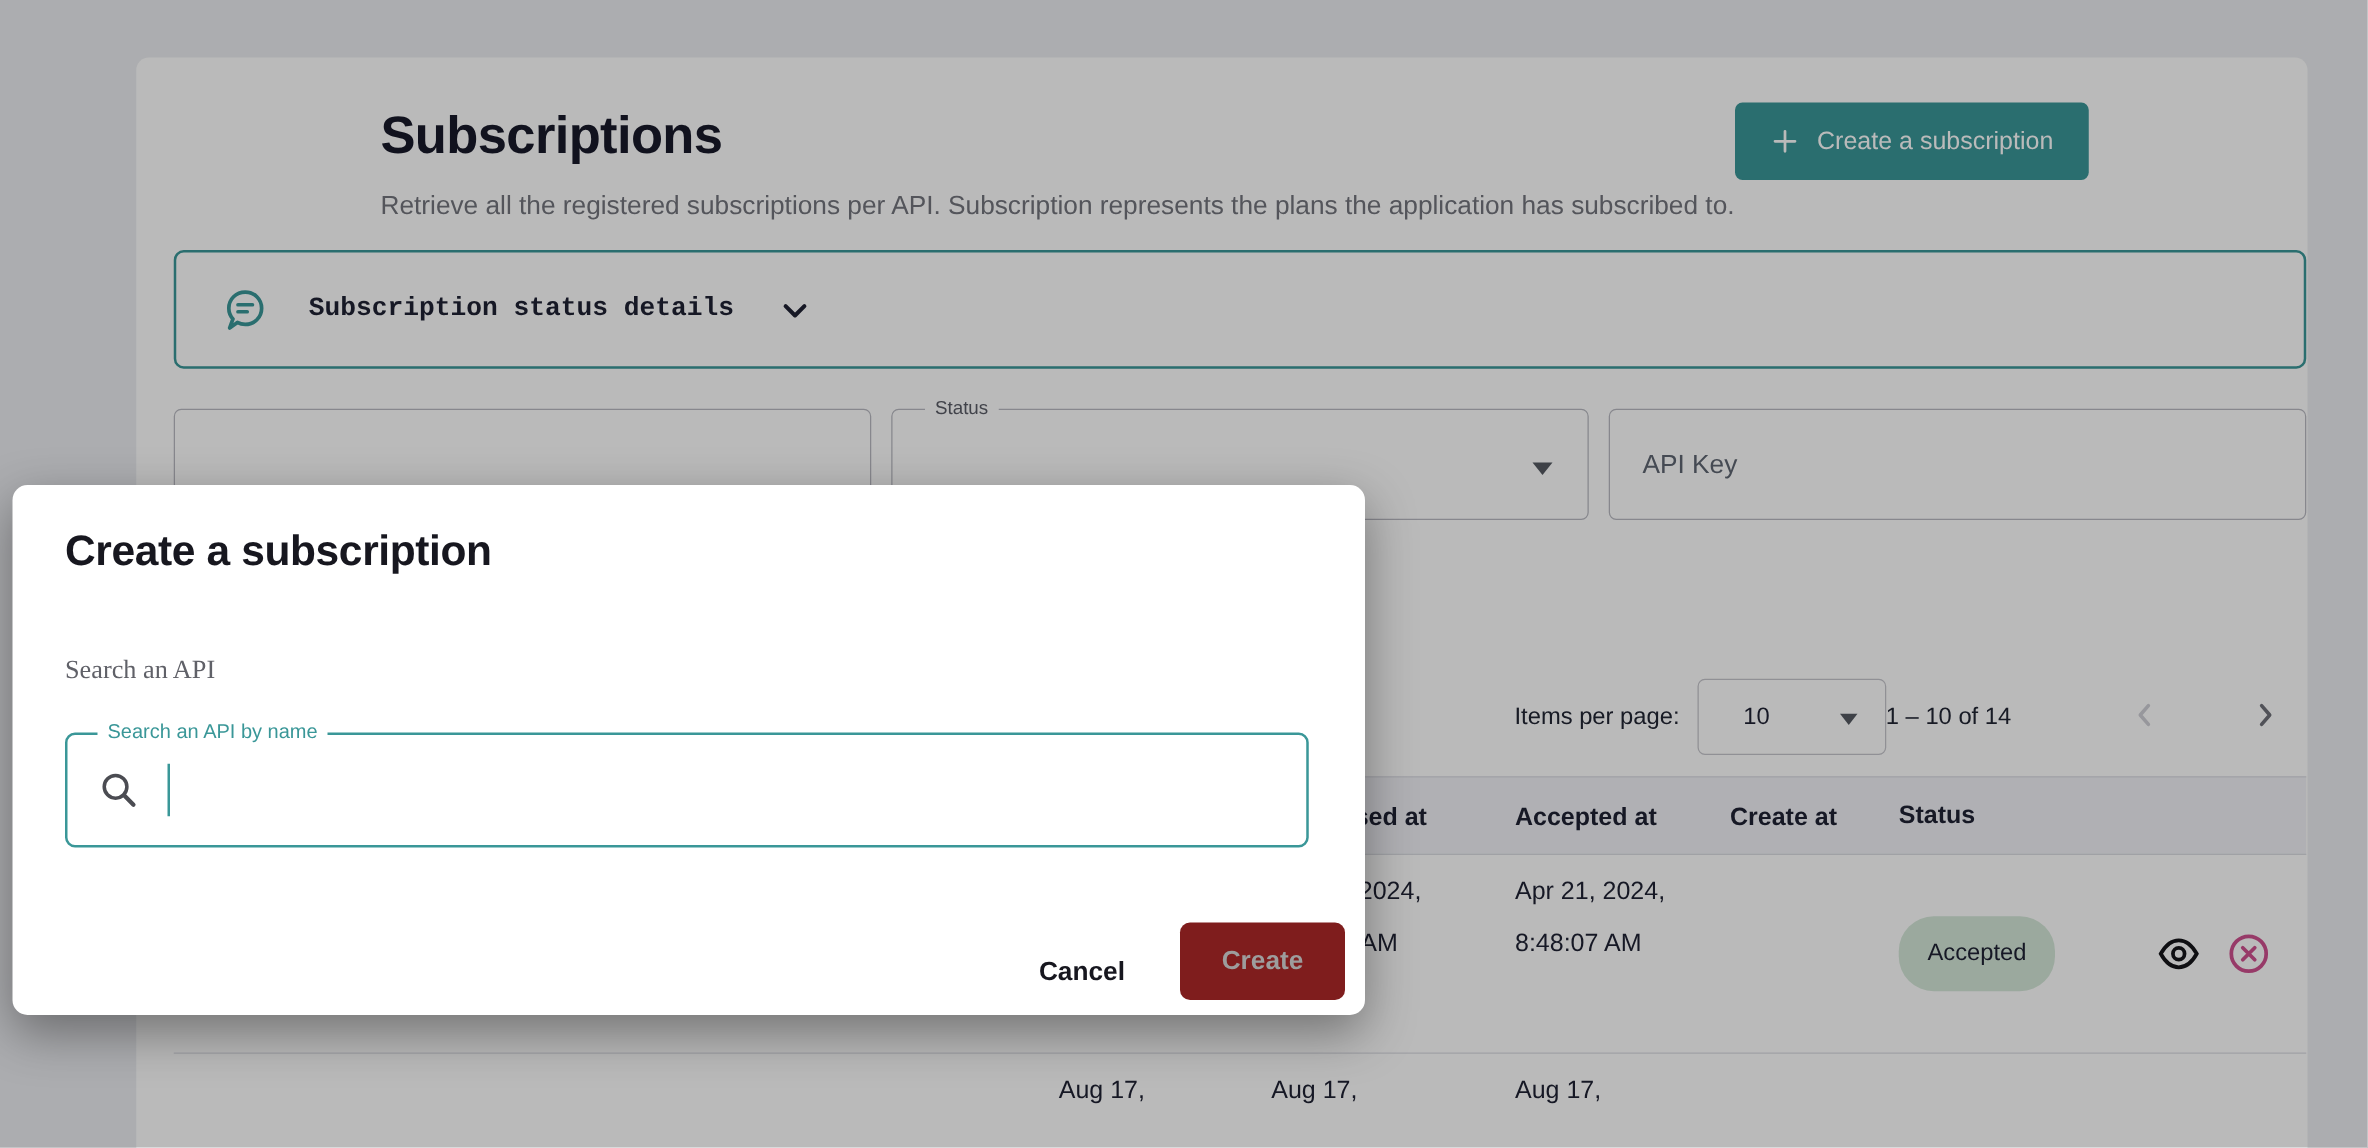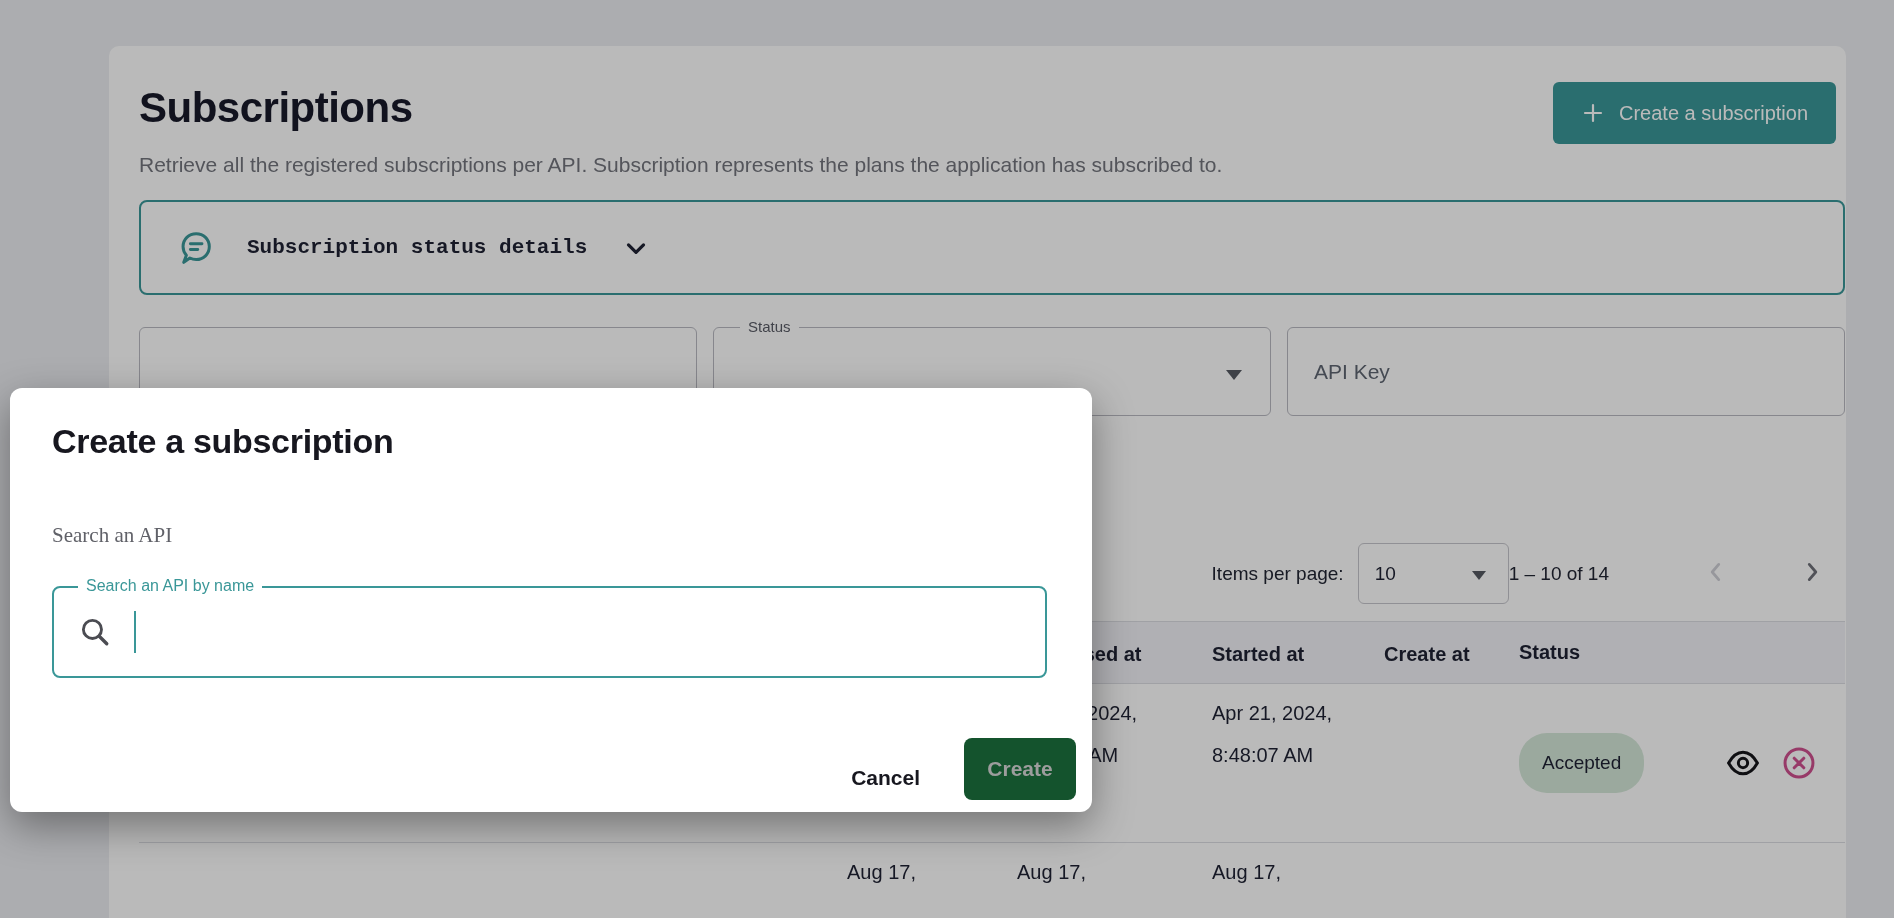--- a/index.html
+++ b/index.html
@@ -3,21 +3,21 @@
 <meta charset="utf-8">
 <style>
   * { margin:0; padding:0; box-sizing:border-box; }
   html,body { width:1894px; height:918px; overflow:hidden; }
   body { font-family:"Liberation Sans", sans-serif; background:#eceef1; position:relative; }
 
   
   .card { position:absolute; left:109px; top:46px; width:1737px; height:980px;
           background:#ffffff; border-radius:10px; padding:38px 8px 0 30px; }
 
-  .page-header { display:flex; justify-content:space-between; align-items:flex-start; }
+  .page-header { display:flex; justify-content:center; align-items:flex-start; }
   .page-title { font-size:42px; font-weight:bold; color:#181a2a; letter-spacing:-0.5px; }
   .page-desc  { margin-top:14px; font-size:21px; line-height:37px; color:#73757d; max-width:1380px; }
 
   .btn-primary { display:flex; align-items:center; gap:14px; background:#3a9798; color:#ffffff;
                  border:none; border-radius:6px; height:62px; padding:0 28px; font-size:20px;
                  font-family:inherit; font-weight:500; cursor:pointer; margin-top:-2px; margin-right:2px;}
 
   
   .accordion { margin-top:17px; height:95px; border:2px solid #3a9798; border-radius:8px;
                display:flex; align-items:center; padding-left:34px; width:1706px; }
@@ -34,21 +34,21 @@
   .select-arrow { position:absolute; right:28px; top:42px; width:0; height:0;
                   border-left:8px solid transparent; border-right:8px solid transparent;
                   border-top:10px solid #555a62; }
 
   
   .paginator { margin-top:127px; display:flex; align-items:center; justify-content:flex-end;
                width:1706px; color:#222634; }
   .pag-label { font-size:19px; }
   .page-size { position:relative; width:151px; height:61px; border:1px solid #c6c6cc;
                border-radius:6px; margin-left:14px; display:flex; align-items:center;
-               padding-left:16px; font-size:19px; color:#1f2233; }
+               padding-left:36px; font-size:19px; color:#1f2233; }
   .page-size .select-arrow { right:22px; top:27px; border-left-width:7px; border-right-width:7px; border-top-width:9px; }
   .pag-range { font-size:19px; }
   .pag-prev { margin-left:90px; } .pag-next { margin-left:62px; margin-right:16px; }
   .pag-btn { background:none; border:none; cursor:pointer; padding:4px; }
 
   
   .table { margin-top:17px; width:1706px; }
   .trow { display:grid; grid-template-columns:120px 262px 310px 160px 205px 172px 135px 210px 1fr; }
   .thead { background:#f1f2f7; border-top:1px solid #dcdde3; border-bottom:1px solid #dcdde3; }
   .th { padding:14px 16px 10px; font-size:20px; font-weight:bold; color:#1f2233; line-height:37px; }
@@ -74,21 +74,21 @@
   .search-field { position:relative; margin-top:38px; width:995px; height:92px;
                   border:2px solid #3a9798; border-radius:8px; display:flex; align-items:center; padding:15px 24px; }
   .search-notch { position:absolute; top:-11px; left:24px; background:#ffffff; padding:0 8px;
                   font-size:16px; color:#3a9798; }
   .caret { width:2px; height:42px; background:#3a9798; margin-left:22px; }
   .search-input { flex:1; border:none; outline:none; font-size:21px; font-family:inherit;
                   color:#17171f; margin-left:4px; background:transparent; height:60px; }
   .modal-actions { position:absolute; right:16px; bottom:12px; display:flex; align-items:flex-end; }
   .btn-text { background:none; border:none; font-family:inherit; font-size:21px; font-weight:bold;
               color:#17171f; cursor:pointer; padding:10px 18px; }
-  .btn-disabled { margin-left:26px; width:112px; height:62px; background:#14532d; color:#9d9d9d;
+  .btn-disabled { margin-left:26px; width:132px; height:62px; background:#7f1d1d; color:#9d9d9d;
                   border:none; border-radius:8px; font-family:inherit; font-size:21px; font-weight:bold; }
 </style>
 </head>
 <body>
 
 <div class="card">
 
   <div class="page-header">
     <div>
       <div class="page-title">Subscriptions</div>
@@ -149,21 +149,21 @@
     </button>
   </div>
 
   <div class="table">
     <div class="trow thead">
       <div class="th"></div>
       <div class="th"></div>
       <div class="th"></div>
       <div class="th"></div>
       <div class="th pad26" style="padding-left:26px;">Processed at</div>
-      <div class="th">Started at</div>
+      <div class="th">Accepted at</div>
       <div class="th">Create at</div>
       <div class="th center-v">Status</div>
       <div class="th"></div>
     </div>
 
     <div class="trow tr1">
       <div class="td cell-icon">
         <span class="dash"></span>
       </div>
       <div class="td centered">Key plan 3</div>

